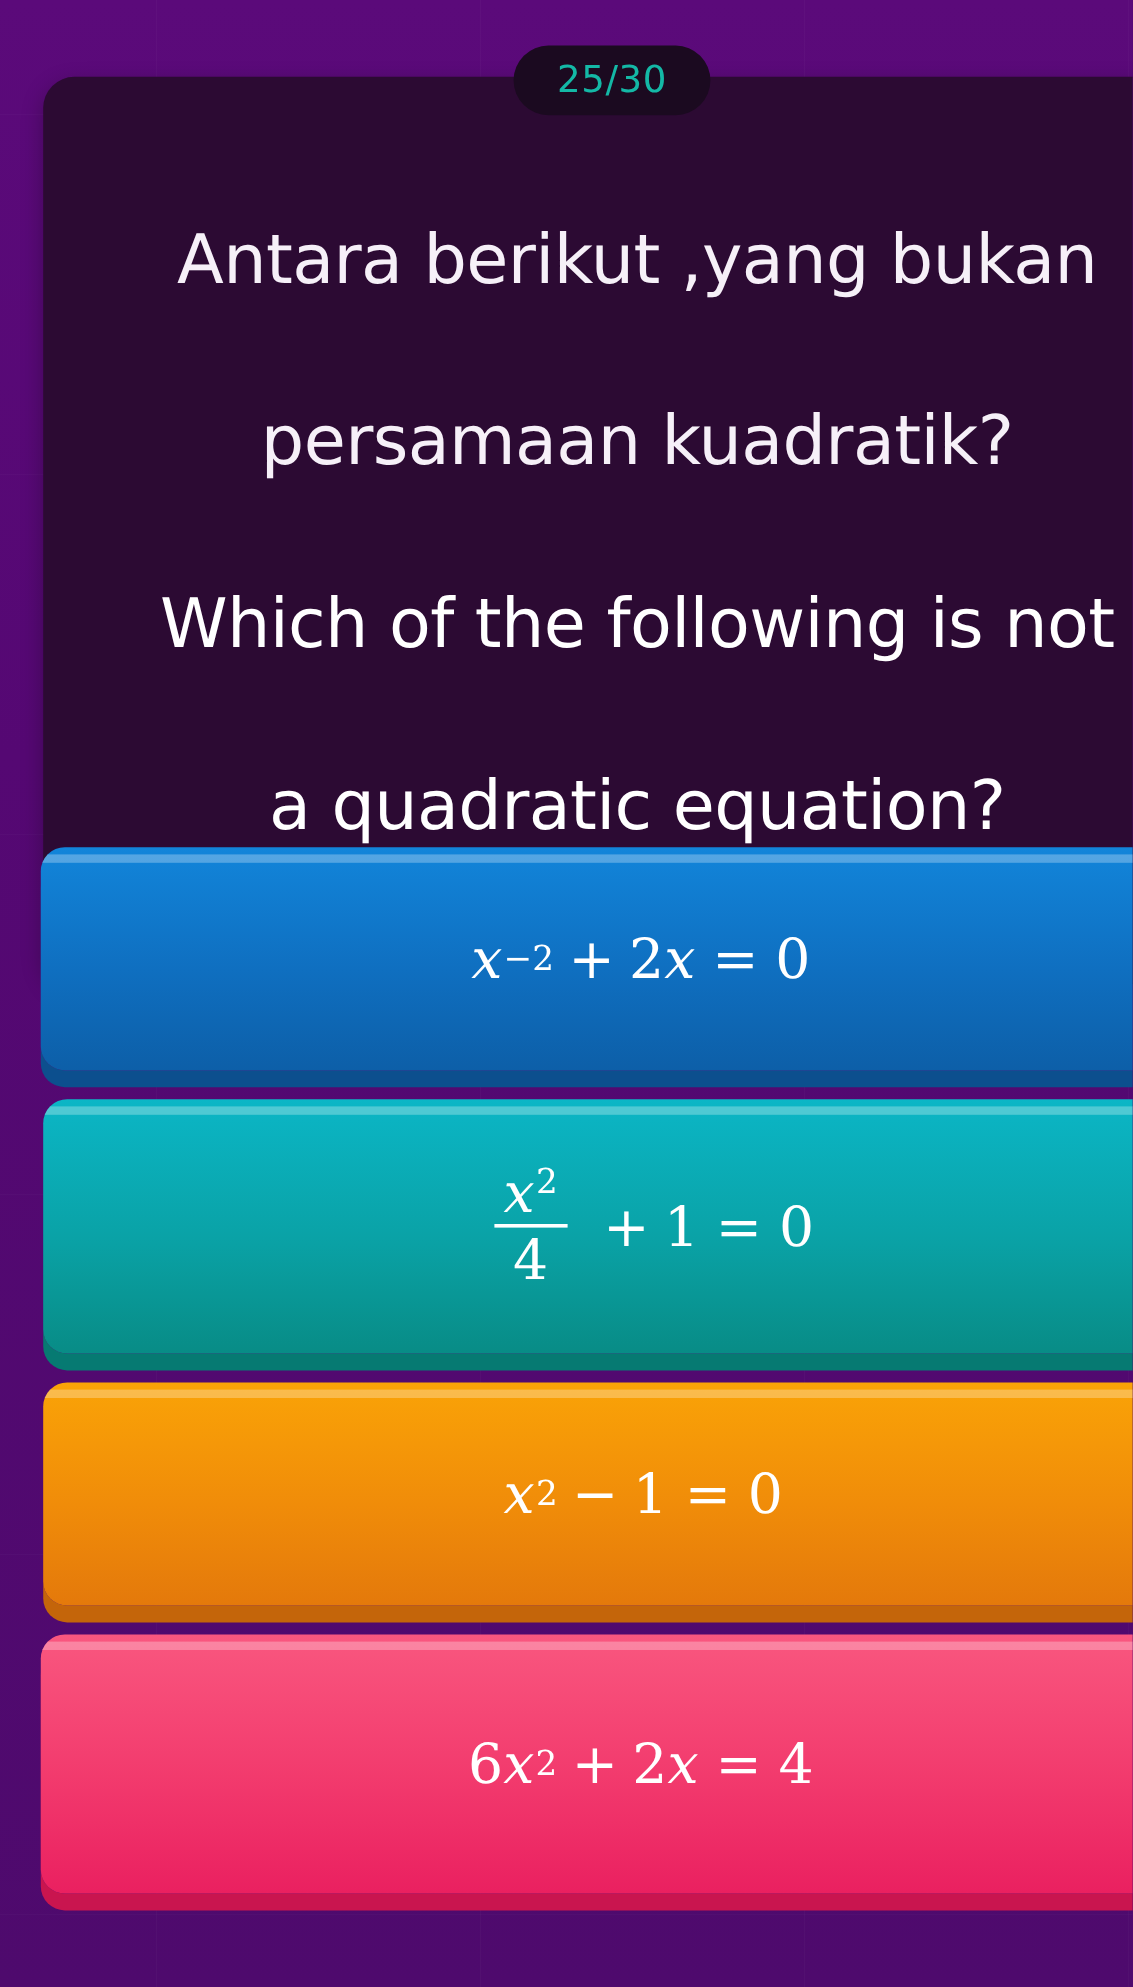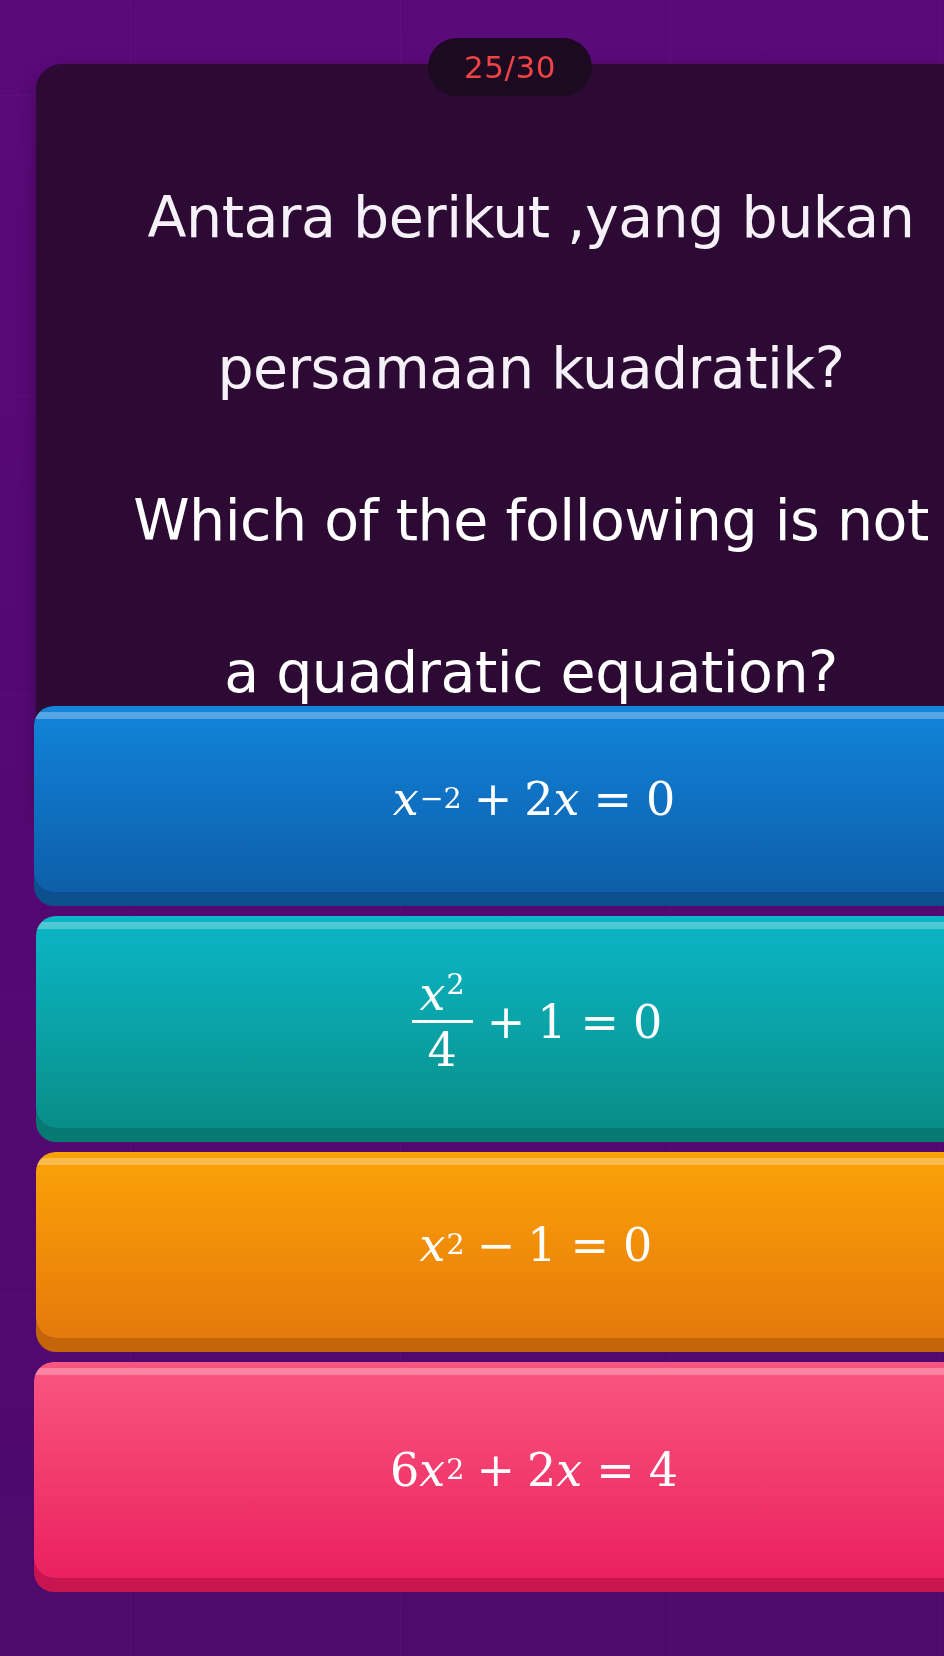--- a/index.html
+++ b/index.html
@@ -86,21 +86,21 @@
     left: 428px;
     top: 38px;
     min-width: 164px;
     height: 58px;
     box-sizing: border-box;
     background: #1b0a20;
     border-radius: 30px;
     display: flex;
     align-items: center;
     justify-content: center;
-    color: #ef4444;
+    color: #14b8a6;
     font-size: 31px;
     letter-spacing: 0.5px;
     font-family: "DejaVu Sans", "Liberation Sans", sans-serif;
     z-index: 4;
   }
 
   
   .options {
     position: absolute;
     left: 0;
@@ -183,21 +183,21 @@
   .math .eq {
     margin: 0 14px;
     font-style: normal;
   }
   .frac {
     display: inline-flex;
     flex-direction: column;
     align-items: center;
     justify-content: center;
     vertical-align: middle;
-    margin: 0 2px;
+    margin: 0 18px;
   }
   .frac .fnum {
     padding: 0 8px 3px;
     line-height: 1;
   }
   .frac .fbar {
     width: 100%;
     min-width: 56px;
     height: 3px;
     background: #ffffff;

